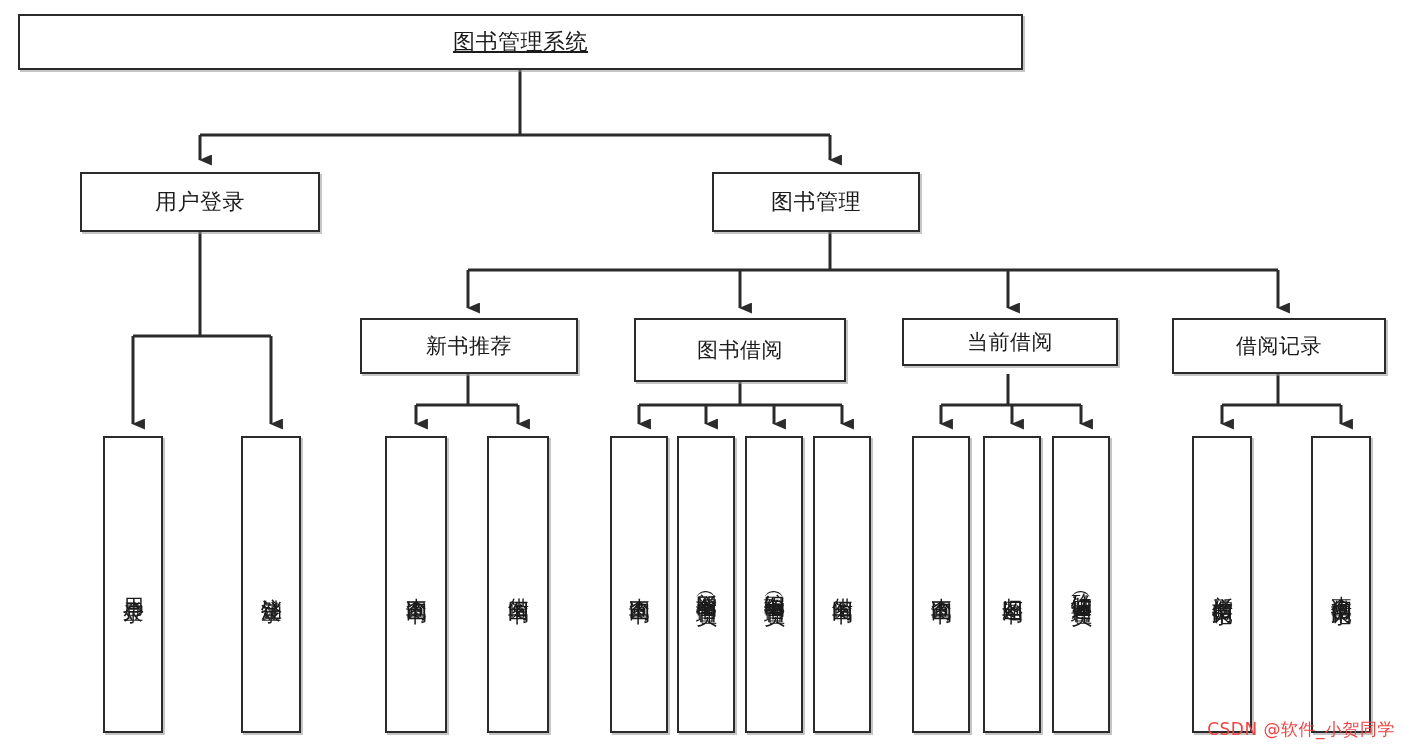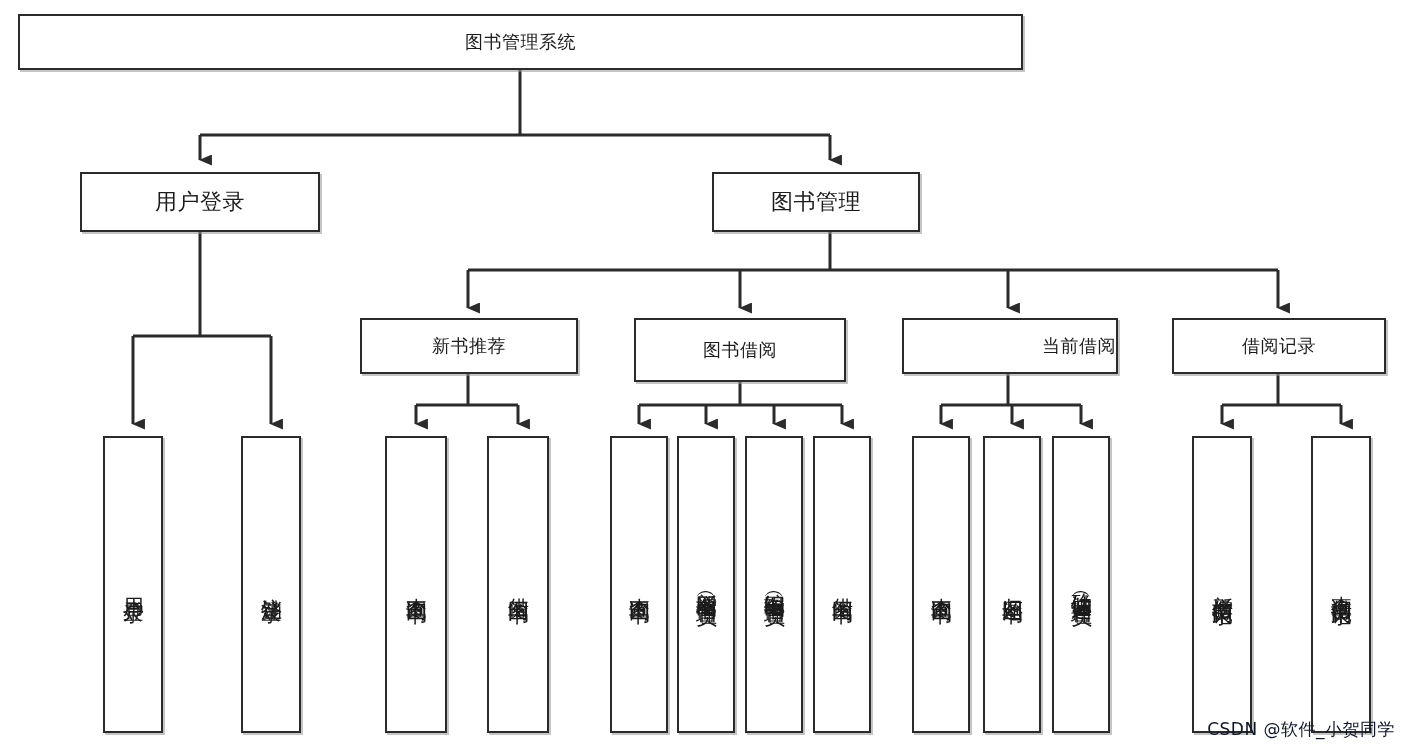--- a/index.html
+++ b/index.html
@@ -45,23 +45,23 @@
     text-align: center;
     white-space: nowrap;
   }
   .node.vert .label {
     writing-mode: vertical-rl;
     text-orientation: upright;
     line-height: 1.0;
     letter-spacing: 2px;
     font-size: 21px;
   }
-  .node.root .label { font-size: 18px; }
+  .node.root .label { font-size: 22px; text-decoration: underline; }
   .node.lvl2 .label { font-size: 22px; }
-  .node.lvl3 .label { font-size: 18px; }
+  .node.lvl3 .label { font-size: 21px; }
 
   #watermark {
     position: absolute;
     right: 10px;
     bottom: 6px;
     color: #b8b8b8;
     font-size: 17px;
     letter-spacing: 0.5px;
     z-index: 5;
     white-space: nowrap;
@@ -134,21 +134,21 @@
   <div class="node lvl2" style="left: 712px; top: 172px; width: 208px; height: 60px; border-color: rgb(43, 43, 43); background: rgb(255, 255, 255);">
     <span class="label" style="color: rgb(27, 27, 27);">图书管理</span>
   </div>
 
   <div class="node lvl3" style="left: 360px; top: 318px; width: 218px; height: 56px; border-color: rgb(43, 43, 43); background: rgb(255, 255, 255);">
     <span class="label" style="color: rgb(27, 27, 27);">新书推荐</span>
   </div>
   <div class="node lvl3" style="left: 634px; top: 318px; width: 212px; height: 64px; border-color: rgb(43, 43, 43); background: rgb(255, 255, 255);">
     <span class="label" style="color: rgb(27, 27, 27);">图书借阅</span>
   </div>
-  <div class="node lvl3" style="left: 902px; top: 318px; width: 216px; height: 56px; border-color: rgb(43, 43, 43); background: rgb(255, 255, 255); justify-content: flex-end;">
+  <div class="node lvl3" style="left: 902px; top: 318px; width: 216px; height: 48px; border-color: rgb(43, 43, 43); background: rgb(255, 255, 255);">
     <span class="label" style="color: rgb(27, 27, 27);">当前借阅</span>
   </div>
   <div class="node lvl3" style="left: 1172px; top: 318px; width: 214px; height: 56px; border-color: rgb(43, 43, 43); background: rgb(255, 255, 255);">
     <span class="label" style="color: rgb(27, 27, 27);">借阅记录</span>
   </div>
 
   <div class="node vert" style="left: 103px; top: 436px; width: 60px; height: 297px; border-color: rgb(43, 43, 43); background: rgb(255, 255, 255);">
     <span class="label" style="color: rgb(27, 27, 27);">用户登录</span>
   </div>
   <div class="node vert" style="left: 241px; top: 436px; width: 60px; height: 297px; border-color: rgb(43, 43, 43); background: rgb(255, 255, 255);">
@@ -181,14 +181,14 @@
   <div class="node vert" style="left: 1052px; top: 436px; width: 58px; height: 297px; border-color: rgb(43, 43, 43); background: rgb(255, 255, 255);">
     <span class="label" style="color: rgb(27, 27, 27);">确认归还（管理员）</span>
   </div>
   <div class="node vert" style="left: 1192px; top: 436px; width: 60px; height: 297px; border-color: rgb(43, 43, 43); background: rgb(255, 255, 255);">
     <span class="label" style="color: rgb(27, 27, 27);">新增借阅记录</span>
   </div>
   <div class="node vert" style="left: 1311px; top: 436px; width: 60px; height: 297px; border-color: rgb(43, 43, 43); background: rgb(255, 255, 255);">
     <span class="label" style="color: rgb(27, 27, 27);">查询借阅记录</span>
   </div>
 
-  <div id="watermark" style="color: #0f172a;">CSDN @软件_小贺同学</div>
+  <div id="watermark" style="color: #ef4444;">CSDN @软件_小贺同学</div>
 </div>
 
 </body></html>

